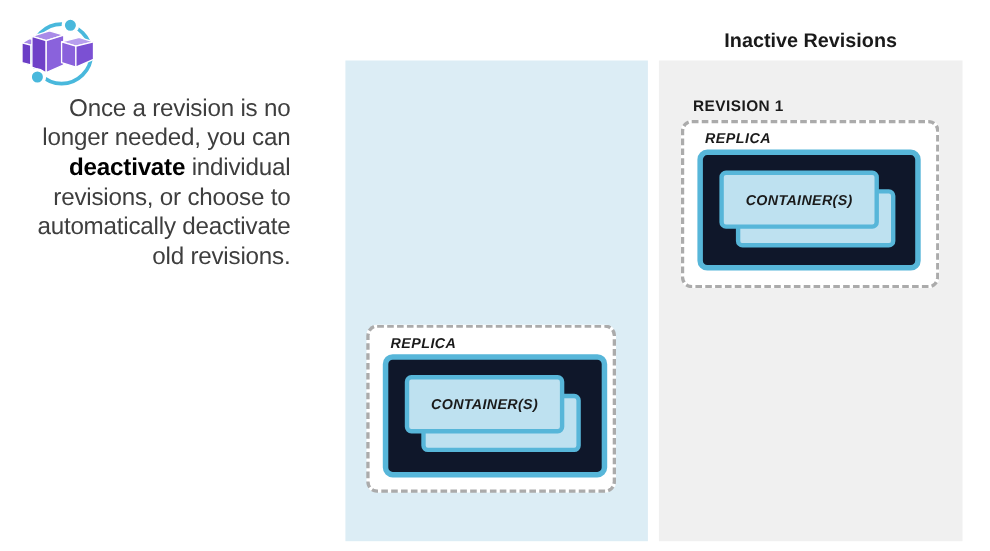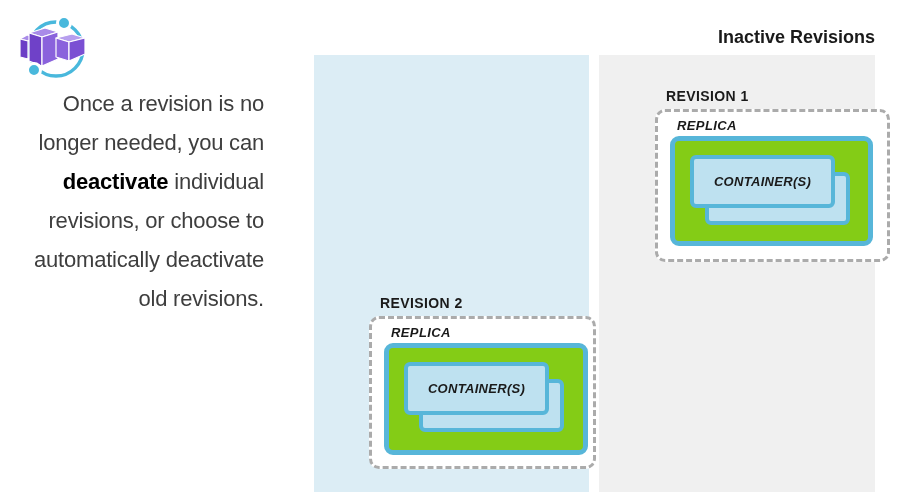--- a/index.html
+++ b/index.html
@@ -17,46 +17,46 @@
 
   
   .intro {
     position: absolute;
     left: 18px;
     top: 84px;
     width: 246px;
     margin: 0;
     text-align: right;
     font-size: 22px;
-    line-height: 39px;
+    line-height: 27px;
     font-weight: 300;
     color: var(--body-text, #3E3E3E);
     letter-spacing: -0.2px;
   }
   .intro strong { font-weight: 700; color: #000000; }
 
   
   .col-header {
     position: absolute;
     top: 27px;
     text-align: center;
     font-size: 18px;
     font-weight: 700;
     color: var(--heading-text, #1A1A1A);
   }
   .active-header  { left: 314px; width: 275px; }
-  .inactive-header{ left: 599px; width: 276px; text-align: right; }
+  .inactive-header{ left: 599px; width: 276px; }
 
   
   .panel { position: absolute; top: 55px; height: 437px; }
   .active-panel   { left: 314px; width: 275px; background: var(--active-panel-bg, #DCEDF5); }
   .inactive-panel { left: 599px; width: 276px; background: var(--inactive-panel-bg, #F0F0F0); }
 
   
-  .revision-card { position: absolute; margin-left: 36px; }
+  .revision-card { position: absolute; }
   .revision-label {
     font-size: 14px;
     font-weight: 700;
     color: var(--heading-text, #1A1A1A);
     letter-spacing: 0.4px;
     margin: 0 0 5px 11px;
   }
   .dashed-box {
     position: relative;
     background: #ffffff;
@@ -71,21 +71,21 @@
     top: 6px;
     font-size: 13px;
     font-weight: 700;
     color: var(--heading-text, #1A1A1A);
     letter-spacing: 0.4px;
   }
   .replica-box {
     position: absolute;
     left: 12px;
     top: 24px;
-    background: #84cc16;
+    background: #0f172a;
     border: 5px solid var(--box-border-blue, #57B6D9);
     border-radius: 9px;
     box-sizing: border-box;
   }
   .container-box {
     position: absolute;
     width: 145px;
     height: 53px;
     background: var(--container-fill, #BEE1F0);
     border: 4px solid var(--box-border-blue, #57B6D9);
@@ -145,21 +145,20 @@
       <div class="replica-box" style="width:203px; height:110px;">
         <div class="container-box back"></div>
         <div class="container-box front">
           <span class="container-label">CONTAINER(S)</span>
         </div>
       </div>
     </div>
   </div>
 
   <div class="revision-card" style="left:333px; top:295px;">
-    <div class="revision-label">REVISION 2</div>
     <div class="dashed-box" style="width:227px; height:153px;">
       <div class="replica-label">REPLICA</div>
       <div class="replica-box" style="width:204px; height:112px;">
         <div class="container-box back"></div>
         <div class="container-box front">
           <span class="container-label">CONTAINER(S)</span>
         </div>
       </div>
     </div>
   </div>

